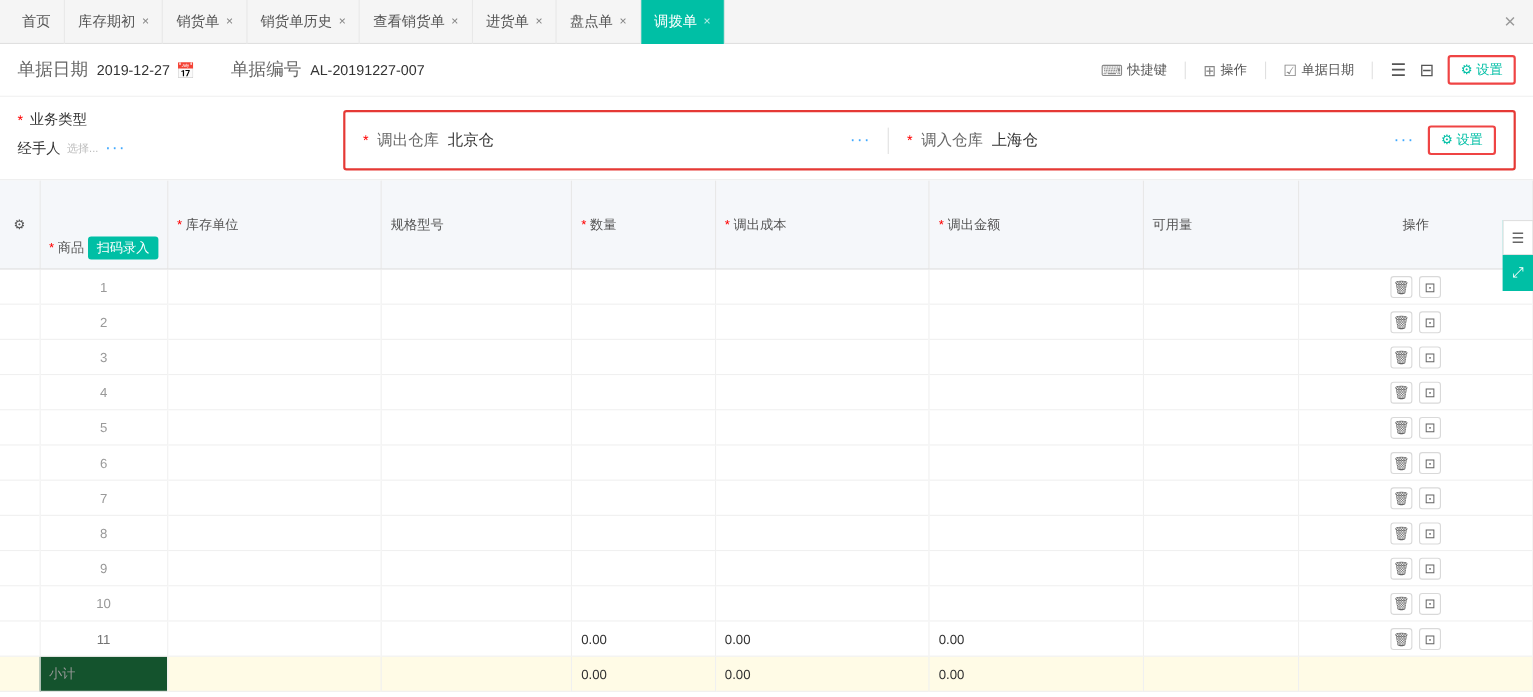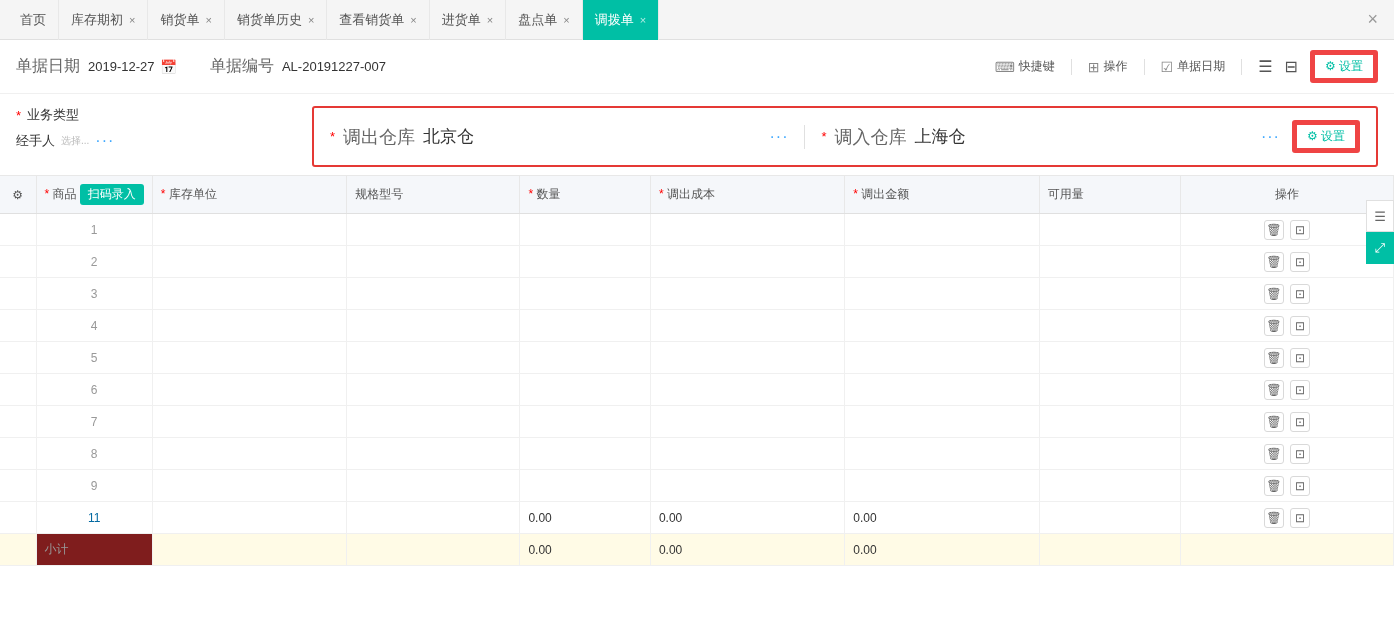--- a/index.html
+++ b/index.html
@@ -48,21 +48,21 @@
     .header-actions {
       margin-left: auto;
       display: flex; align-items: center; gap: 12px;
     }
     .header-actions .action-btn {
       display: flex; align-items: center; gap: 4px;
       color: #555; font-size: 12px; cursor: pointer;
     }
     .action-icon { font-size: 14px; color: #888; }
     .btn-settings-teal {
-      background: #fff; border: 5px solid #ef4444; border-radius: 3px;
+      background: #fff; border: 2px solid #ef4444; border-radius: 3px;
       padding: 3px 10px; font-size: 12px; color: #00bfa5; cursor: pointer;
     }
 
     
     .form-area {
       padding: 12px 16px 8px 16px;
       display: flex; flex-direction: column; gap: 10px;
     }
     .form-row { display: flex; align-items: center; gap: 16px; }
     .field-item { display: flex; align-items: center; gap: 6px; }
@@ -79,22 +79,22 @@
     
     .red-box {
       border: 2px solid #e53935; border-radius: 3px;
       padding: 12px 16px;
       display: flex; align-items: center; gap: 0;
       flex: 1;
     }
     .warehouse-field {
       display: flex; align-items: center; gap: 8px; flex: 1;
     }
-    .warehouse-field .w-label { color: #666; font-size: 18px; }
-    .warehouse-field .w-value { color: #333; font-size: 17px; font-weight: 500; }
+    .warehouse-field .w-label { color: #666; font-size: 14px; }
+    .warehouse-field .w-value { color: #333; font-size: 14px; font-weight: 500; }
     .warehouse-separator { width: 1px; background: #e0e0e0; height: 24px; margin: 0 16px; }
 
     .form-main-row {
       display: flex; align-items: flex-start; gap: 16px;
     }
     .form-left { min-width: 280px; }
     .person-row { display: flex; align-items: center; gap: 6px; margin-top: 8px; }
     .person-placeholder { color: #bbb; font-size: 10px; }
 
     
@@ -126,21 +126,21 @@
     tbody td.row-num { color: #999; text-align: center; width: 36px; }
     .action-col { display: flex; align-items: center; gap: 6px; justify-content: center; }
     .icon-btn {
       width: 20px; height: 20px; display: inline-flex; align-items: center; justify-content: center;
       border: 1px solid #d9d9d9; border-radius: 3px; cursor: pointer; background: #fff;
       color: #666; font-size: 12px;
     }
     .gear-col { width: 36px; text-align: center; }
     .scan-btn {
       background: #00bfa5; color: #fff; border: none; border-radius: 3px;
-      padding: 2px 8px; font-size: 12px; cursor: pointer;
+      padding: 2px 8px; font-size: 12px; cursor: pointer; margin-top: 43px;
     }
 
     .layout-cols-icon { font-size: 16px; color: #555; }
 
     
     .side-toolbar {
       position: fixed; right: 0; top: 200px;
       display: flex; flex-direction: column; gap: 0;
     }
     .side-btn {
@@ -449,38 +449,54 @@
       <td></td>
       <td></td>
       <td>
         <div class="action-col">
           <span class="icon-btn">🗑</span>
           <span class="icon-btn">⊡</span>
         </div>
       </td>
     </tr>
         <tr>
-      <td></td>
-      <td class="row-num" style="color:#0369a1;font-size:12px">11</td>
+      <td class="gear-col"></td>
+      <td class="row-num">10</td>
+      <td></td>
+      <td></td>
+      <td></td>
+      <td></td>
+      <td></td>
+      <td></td>
+      <td>
+        <div class="action-col">
+          <span class="icon-btn">🗑</span>
+          <span class="icon-btn">⊡</span>
+        </div>
+      </td>
+    </tr>
+        <tr>
+      <td></td>
+      <td class="row-num" style="color:#737373;font-size:12px">11</td>
       <td></td>
       <td></td>
       <td style="color:#333">0.00</td>
       <td style="color:#333">0.00</td>
       <td style="color:#333">0.00</td>
       <td></td>
       <td>
         <div class="action-col">
           <span class="icon-btn">🗑</span>
           <span class="icon-btn">⊡</span>
         </div>
       </td>
     </tr>
         <tr style="background: rgb(255, 251, 230);">
   <td style="background:#fffbe6"></td>
-  <td style="background:#7f1d1d;color:#999">小计</td>
+  <td style="background:#14532d;color:#999">小计</td>
   <td style="background:#fffbe6"></td>
   <td style="background:#fffbe6"></td>
   <td style="background:#fffbe6">0.00</td>
   <td style="background:#fffbe6">0.00</td>
   <td style="background:#fffbe6">0.00</td>
   <td style="background:#fffbe6"></td>
   <td style="background:#fffbe6"></td>
 </tr>
       </tbody>
   </table>

